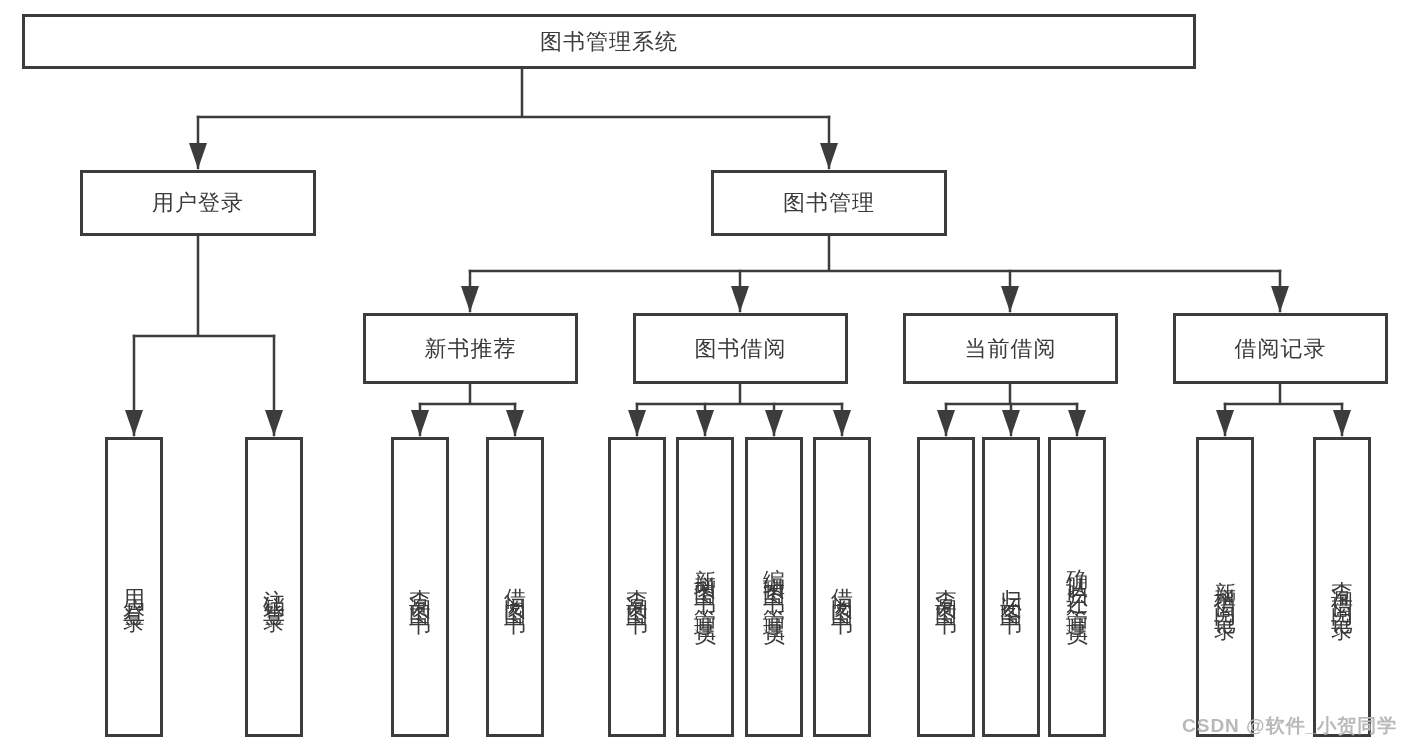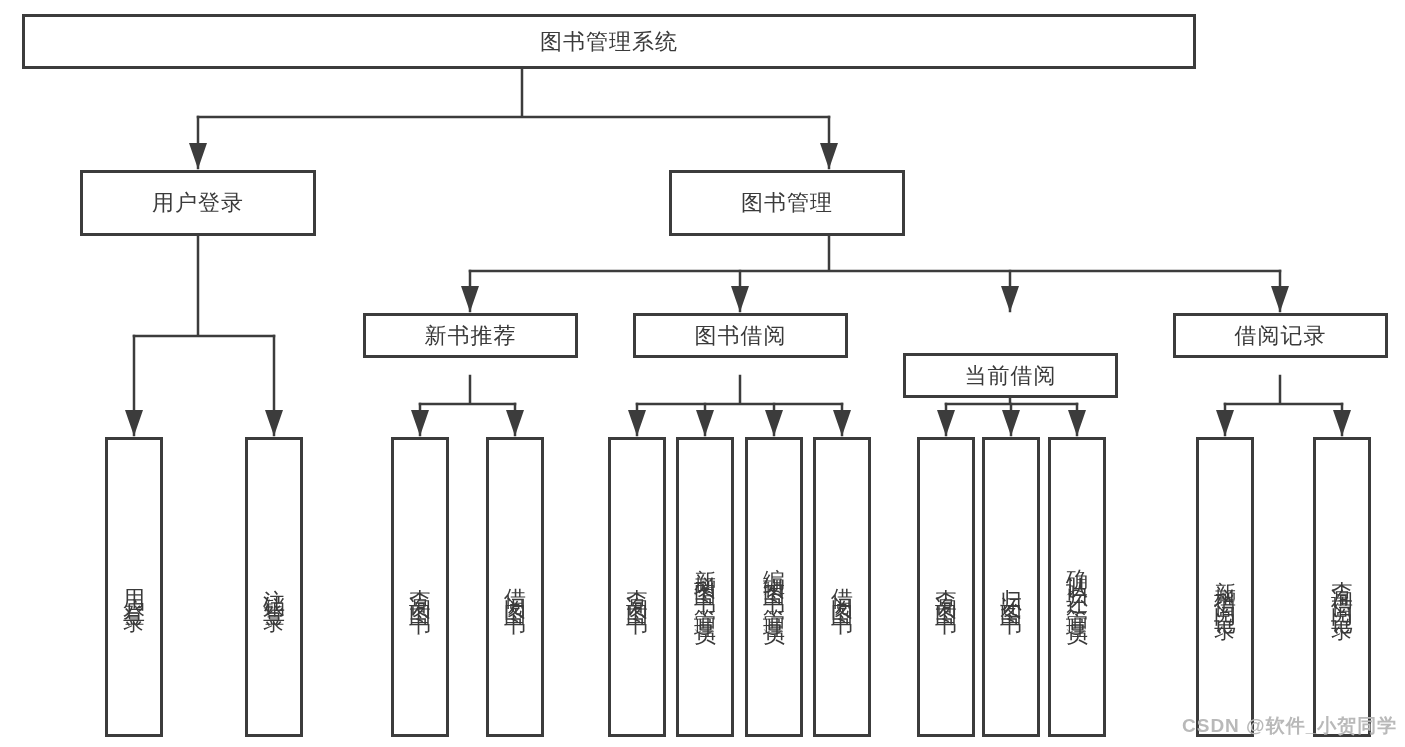--- a/index.html
+++ b/index.html
@@ -54,21 +54,21 @@
   .node .vlabel {
     writing-mode: vertical-rl;
     text-orientation: mixed;
     font-size: 22px;
     letter-spacing: 8px;
     line-height: 1;
     color: var(--text);
     max-height: 288px;
   }
   .lvl2 { top: 170px; width: 236px; height: 66px; }
-  .lvl3 { top: 313px; width: 215px; height: 45px; }
+  .lvl3 { top: 313px; width: 215px; height: 71px; }
   .watermark {
     position: absolute;
     left: 1182px;
     top: 713px;
     font-size: 19px;
     letter-spacing: 1px;
     color: var(--wm);
     white-space: nowrap;
     z-index: 5;
     font-weight: bold;
@@ -117,31 +117,31 @@
     <line class="link" x1="1342" y1="404" x2="1342" y2="435" marker-end="url(#arrow)"></line>
   </svg>
 
   <div class="node" style="left:22px; top:14px; width:1174px; height:55px;">
     <span class="hlabel">图书管理系统</span>
   </div>
 
   <div class="node lvl2" style="left:80px;">
     <span class="hlabel">用户登录</span>
   </div>
-  <div class="node lvl2" style="left:669px;font-family:Liberation Serif, serif;">
+  <div class="node lvl2" style="left:711px;font-family:Liberation Serif, serif;">
     <span class="hlabel">图书管理</span>
   </div>
 
   <div class="node lvl3" style="left:363px;">
     <span class="hlabel">新书推荐</span>
   </div>
   <div class="node lvl3" style="left:633px;">
     <span class="hlabel">图书借阅</span>
   </div>
-  <div class="node lvl3" style="left:903px;margin-top:40px;">
+  <div class="node lvl3" style="left:903px;">
     <span class="hlabel">当前借阅</span>
   </div>
   <div class="node lvl3" style="left:1173px;">
     <span class="hlabel">借阅记录</span>
   </div>
 
   <div class="node leaf" style="left:105px;">
     <span class="vlabel">用户登录</span>
   </div>
   <div class="node leaf" style="left:245px;">

